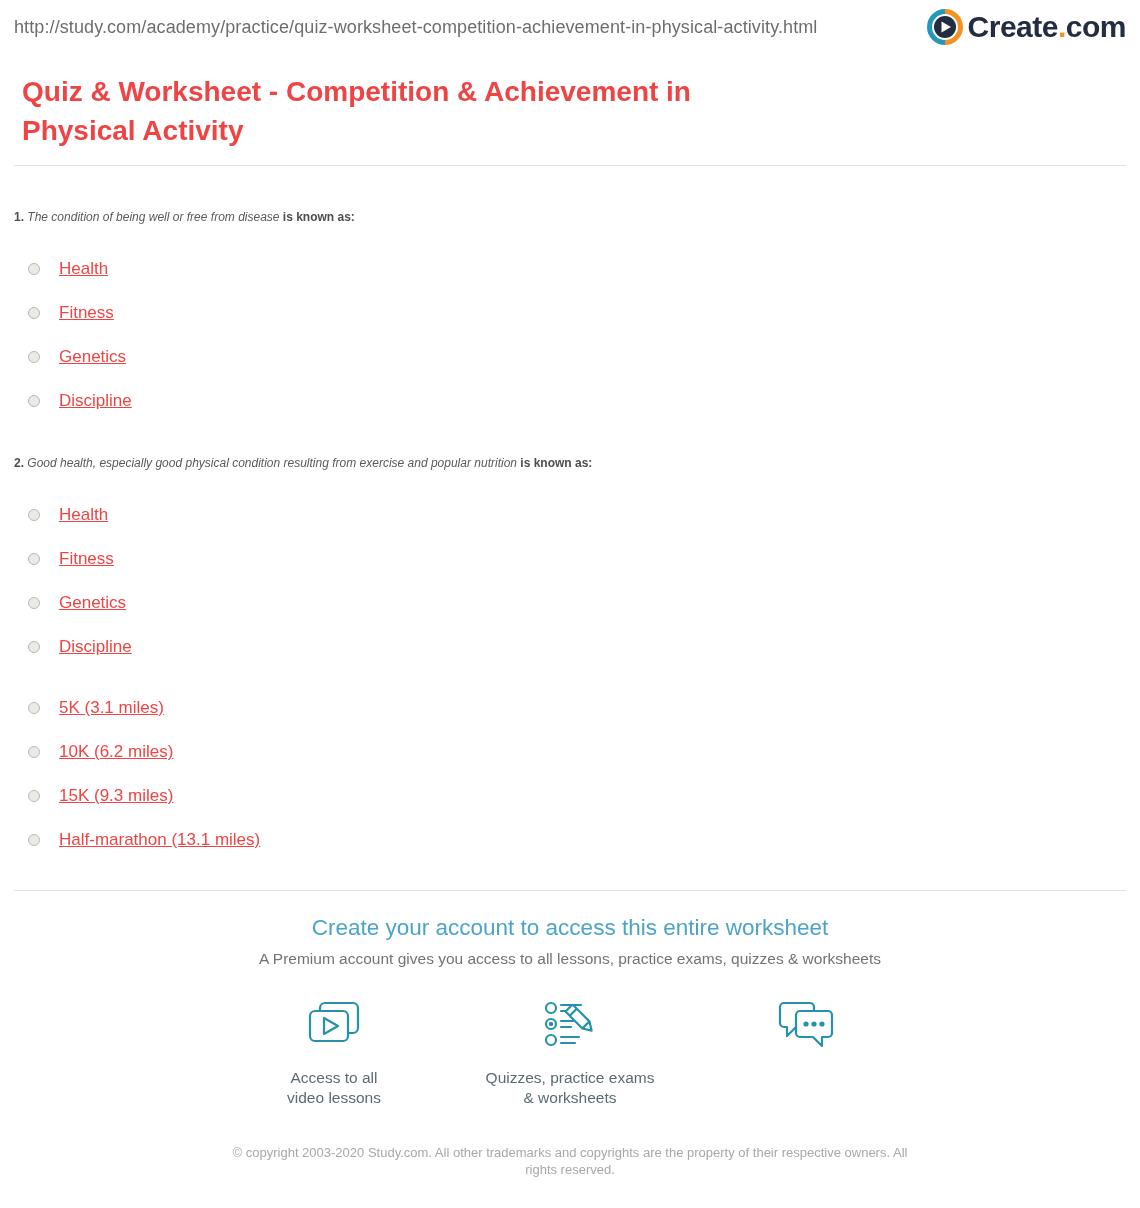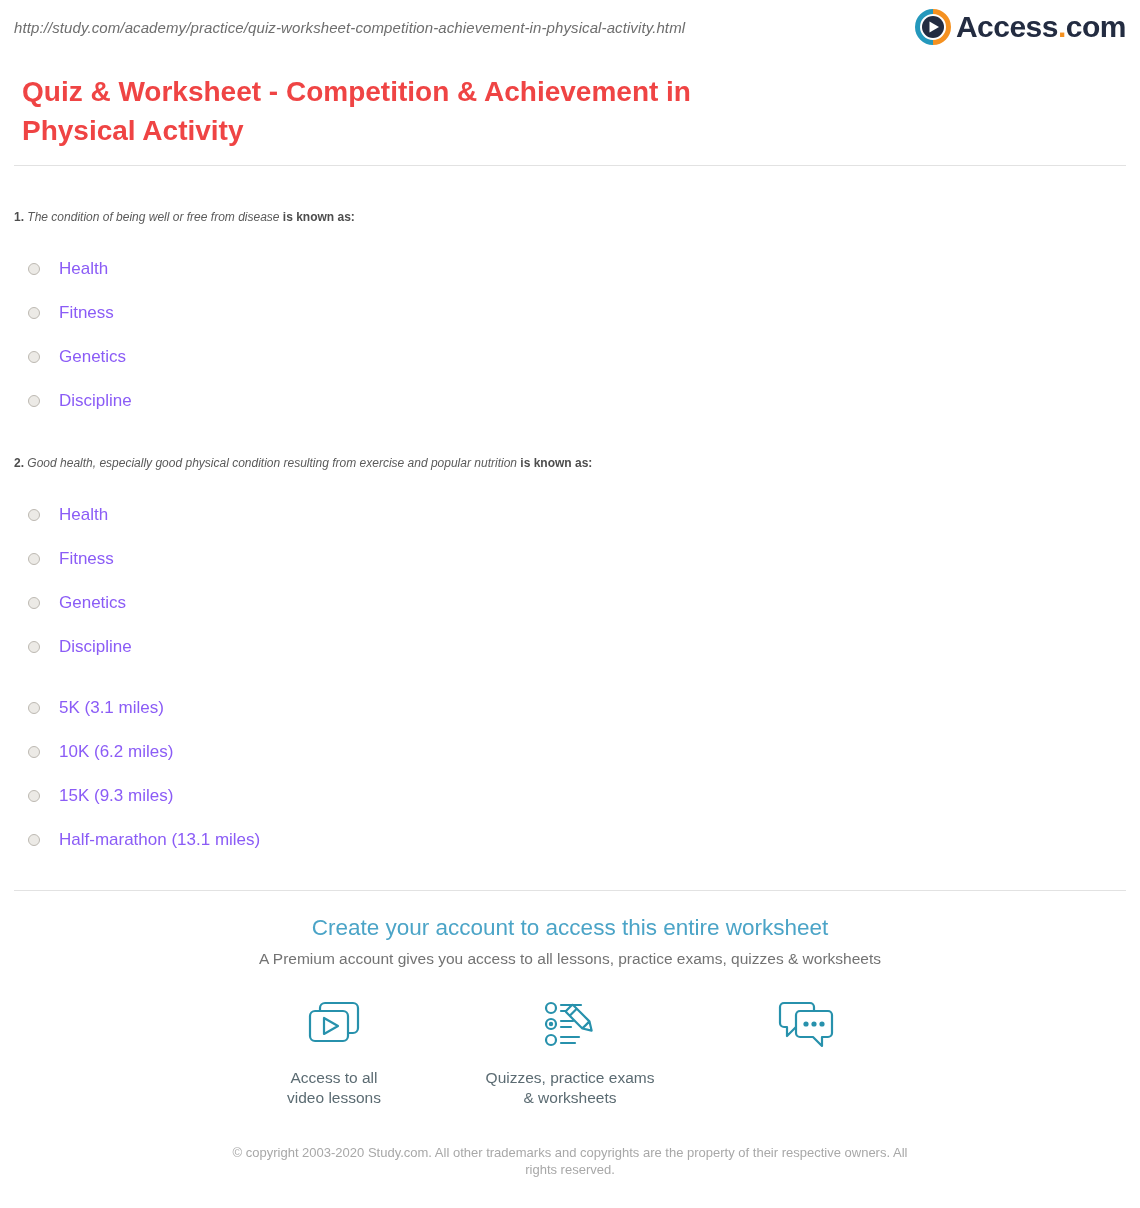--- a/index.html
+++ b/index.html
@@ -16,24 +16,23 @@
 
   
   .header {
     display: flex;
     justify-content: space-between;
     align-items: center;
     padding-top: 8px;
     height: 46px;
   }
   .url-text {
-    font-size: 15px;
+    font-size: 18px;
     color: #6e6e6e;
     letter-spacing: 0.1px;
-    font-style: italic;
   }
   .logo { display: flex; align-items: center; gap: 5px; cursor: pointer; }
   .logo-text {
     font-size: 30px;
     font-weight: bold;
     color: #232c41;
     letter-spacing: -0.5px;
     line-height: 36px;
   }
   .logo-dot { color: #f59120; }
@@ -76,21 +75,22 @@
     height: 12px;
     border-radius: 50%;
     border: 1px solid #bdb9b2;
     background: #eceae6;
     margin-left: 14px;
     flex: 0 0 auto;
   }
   .option-label {
     margin-left: 19px;
     font-size: 17px;
-    color: #8b5cf6;
+    color: #ef4444;
+    text-decoration: underline;
   }
   .divider-bottom { margin-top: 39px; }
 
   
   .signup { text-align: center; padding-top: 24px; }
   .signup-heading {
     font-size: 22.5px;
     font-weight: normal;
     color: #4ba4c7;
   }
@@ -132,21 +132,21 @@
     <div class="url-text">http://study.com/academy/practice/quiz-worksheet-competition-achievement-in-physical-activity.html</div>
     <div class="logo">
       <span>
         <svg width="36" height="36" viewBox="0 0 36 36">
           <path d="M18 2.5 A15.5 15.5 0 0 0 18 33.5" fill="none" stroke="#2498bc" stroke-width="5"></path>
           <path d="M18 2.5 A15.5 15.5 0 0 1 18 33.5" fill="none" stroke="#f59120" stroke-width="5"></path>
           <circle cx="18" cy="18" r="11" fill="#232c41"></circle>
           <path d="M14.5 12.5 L24 18 L14.5 23.5 Z" fill="#ffffff"></path>
         </svg>
       </span>
-      <span class="logo-text"><span>Access</span><span class="logo-dot">.</span><span>com</span></span>
+      <span class="logo-text"><span>Create</span><span class="logo-dot">.</span><span>com</span></span>
     </div>
   </div>
 
   <h1 class="page-title">
     <div>Quiz &amp; Worksheet - Competition &amp; Achievement in</div>
     <div>Physical Activity</div>
   </h1>
   <hr class="divider">
 
   <div class="question">

